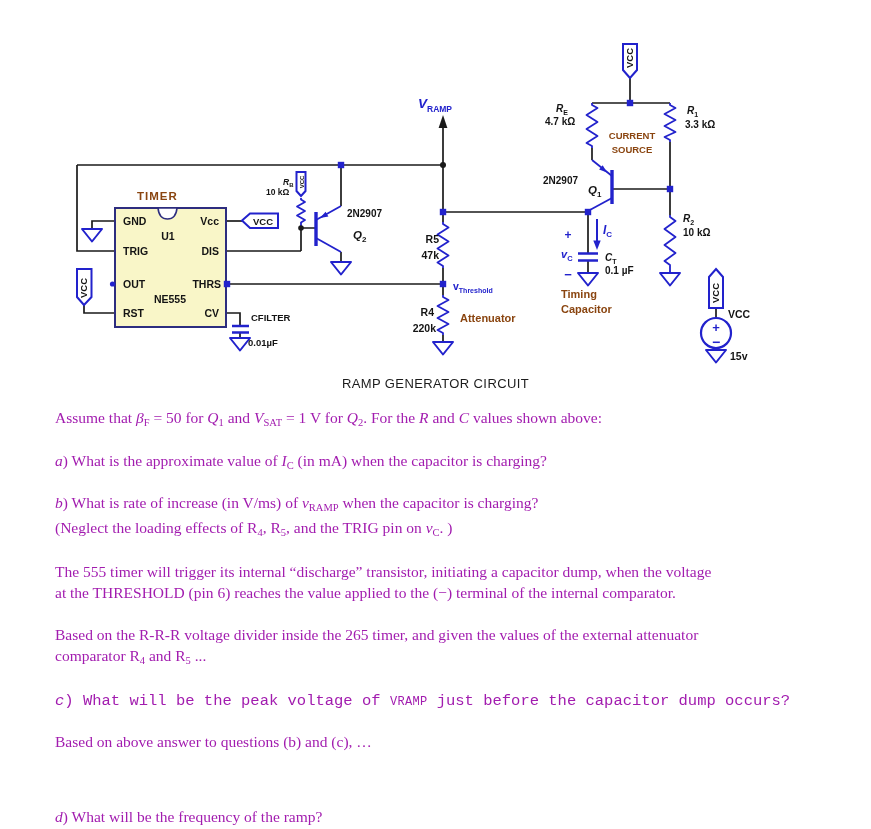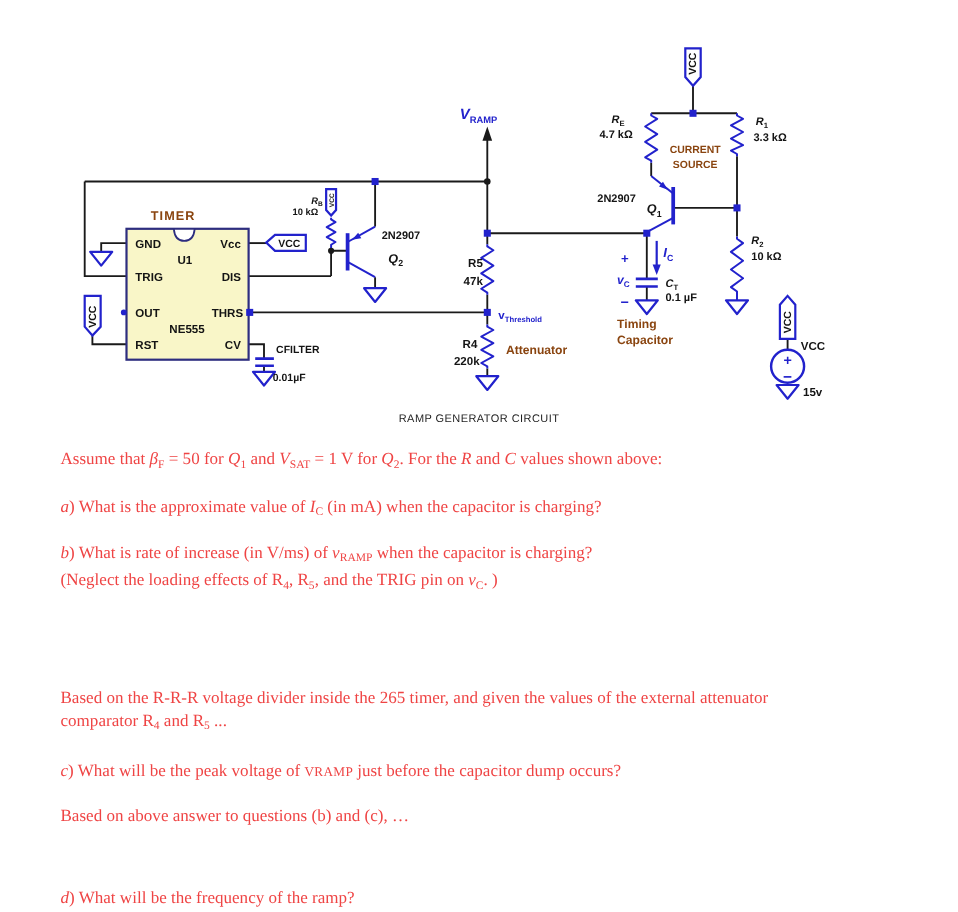--- a/index.html
+++ b/index.html
@@ -3,24 +3,24 @@
 <meta charset="utf-8">
 <style>
   html,body{margin:0;padding:0;background:#ffffff;}
   #page{position:relative;width:871px;height:829px;background:#ffffff;overflow:hidden;
         font-family:"Liberation Sans",sans-serif;}
   svg text{font-family:"Liberation Sans",sans-serif;}
   .ckt-label{font-weight:bold;fill:#141414;}
   .blue{fill:#2222cc;}
   .brown{fill:#8a4510;font-weight:bold;}
   .title{position:absolute;left:0;top:376px;width:871px;text-align:center;
-         font-size:10px;letter-spacing:.4px;color:#1c1c1c;
+         font-size:13px;letter-spacing:.4px;color:#1c1c1c;
          font-family:"Liberation Sans",sans-serif;}
   .bodytext{position:absolute;left:55px;width:800px;
-            font-family:"Liberation Serif",serif;font-size:15.5px;line-height:20px;color:#ef4444;}
+            font-family:"Liberation Serif",serif;font-size:15.5px;line-height:20px;color:#a21caf;}
   .seg-i{font-style:italic;}
   .seg-sub{font-size:10.5px;vertical-align:-3px;}
   .seg-sc{font-size:12px;letter-spacing:.3px;}
 </style>
 </head>
 <body>
 
 <div id="page">
 
 <svg width="871" height="372" viewBox="0 0 871 372" style="position:absolute;left:0;top:0;">
@@ -194,18 +194,19 @@
 
   <text x="251" y="321" font-size="9.5" class="ckt-label">CFILTER</text>
   <text x="248" y="346" font-size="9.5" class="ckt-label">0.01µF</text>
 </svg>
 
 <div class="title">RAMP GENERATOR CIRCUIT</div>
 
 <div class="bodytext" style="top:408px;"><span class="seg-n">Assume that </span><span class="seg-i">β</span><span class="seg-sub">F</span><span class="seg-n"> = 50 for </span><span class="seg-i">Q</span><span class="seg-sub">1</span><span class="seg-n"> and </span><span class="seg-i">V</span><span class="seg-sub">SAT</span><span class="seg-n"> = 1 V for </span><span class="seg-i">Q</span><span class="seg-sub">2</span><span class="seg-n">. For the </span><span class="seg-i">R</span><span class="seg-n"> and </span><span class="seg-i">C</span><span class="seg-n"> values shown above:</span></div>
 <div class="bodytext" style="top:451px;"><span class="seg-i">a</span><span class="seg-n">) What is the approximate value of </span><span class="seg-i">I</span><span class="seg-sub">C</span><span class="seg-n"> (in mA) when the capacitor is charging?</span></div>
 <div class="bodytext" style="top:493px;"><span class="seg-i">b</span><span class="seg-n">) What is rate of increase (in V/ms) of </span><span class="seg-i">v</span><span class="seg-sub">RAMP</span><span class="seg-n">  when the capacitor is charging?</span><br><span class="seg-n"> (Neglect the loading effects of R</span><span class="seg-sub">4</span><span class="seg-n">, R</span><span class="seg-sub">5</span><span class="seg-n">, and the TRIG pin on </span><span class="seg-i">v</span><span class="seg-sub">C</span><span class="seg-n">. )</span></div>
+<div class="bodytext" style="top:562px;line-height:20.5px;"><span class="seg-n">The 555 timer will trigger its internal “discharge” transistor, initiating a capacitor dump, when the voltage</span><br><span class="seg-n">at the THRESHOLD (pin 6) reaches the value applied to the (−) terminal of the internal comparator.</span></div>
 <div class="bodytext" style="top:625px;line-height:20.5px;"><span class="seg-n">Based on the R-R-R voltage divider inside the 265 timer, and given the values of the external attenuator</span><br><span class="seg-n">comparator R</span><span class="seg-sub">4</span><span class="seg-n"> and R</span><span class="seg-sub">5</span><span class="seg-n"> ...</span></div>
-<div class="bodytext" style="top:691px;"><span class="seg-i">c</span><span class="seg-n">) What will be the peak voltage of </span><span class="seg-sc">VRAMP</span><span class="seg-n"> just before the capacitor dump occurs?</span></div>
+<div class="bodytext" style="top:691px;font-family:Liberation Mono, monospace;"><span class="seg-i">c</span><span class="seg-n">) What will be the peak voltage of </span><span class="seg-sc">VRAMP</span><span class="seg-n"> just before the capacitor dump occurs?</span></div>
 <div class="bodytext" style="top:732px;"><span class="seg-n">Based on above answer to questions (b) and (c), …</span></div>
 <div class="bodytext" style="top:775px;margin-top:32px;"><span class="seg-i">d</span><span class="seg-n">) What will be the frequency of the ramp?</span></div>
 
 </div>
 
 </body></html>

